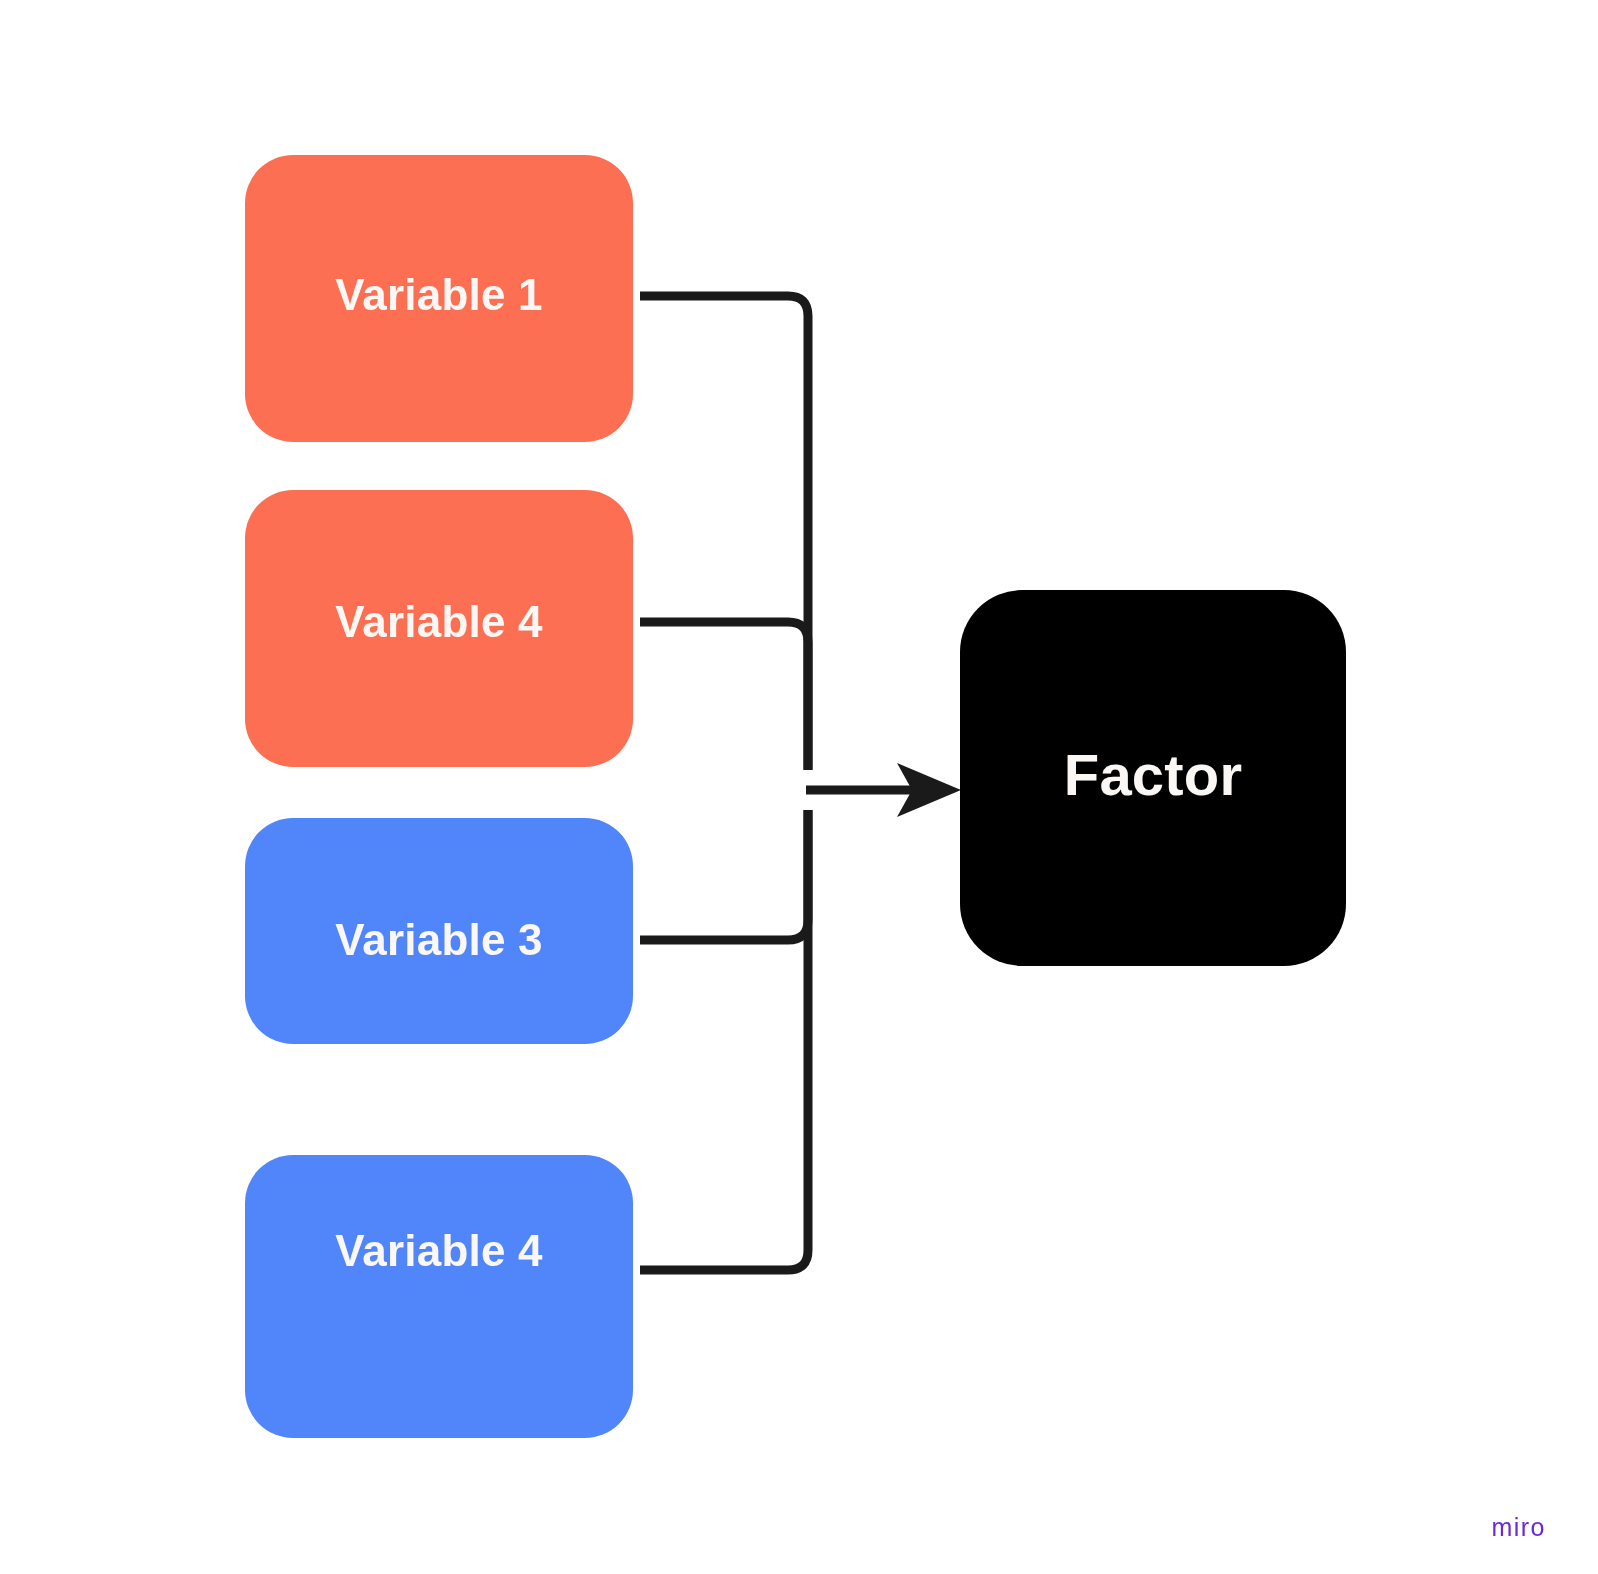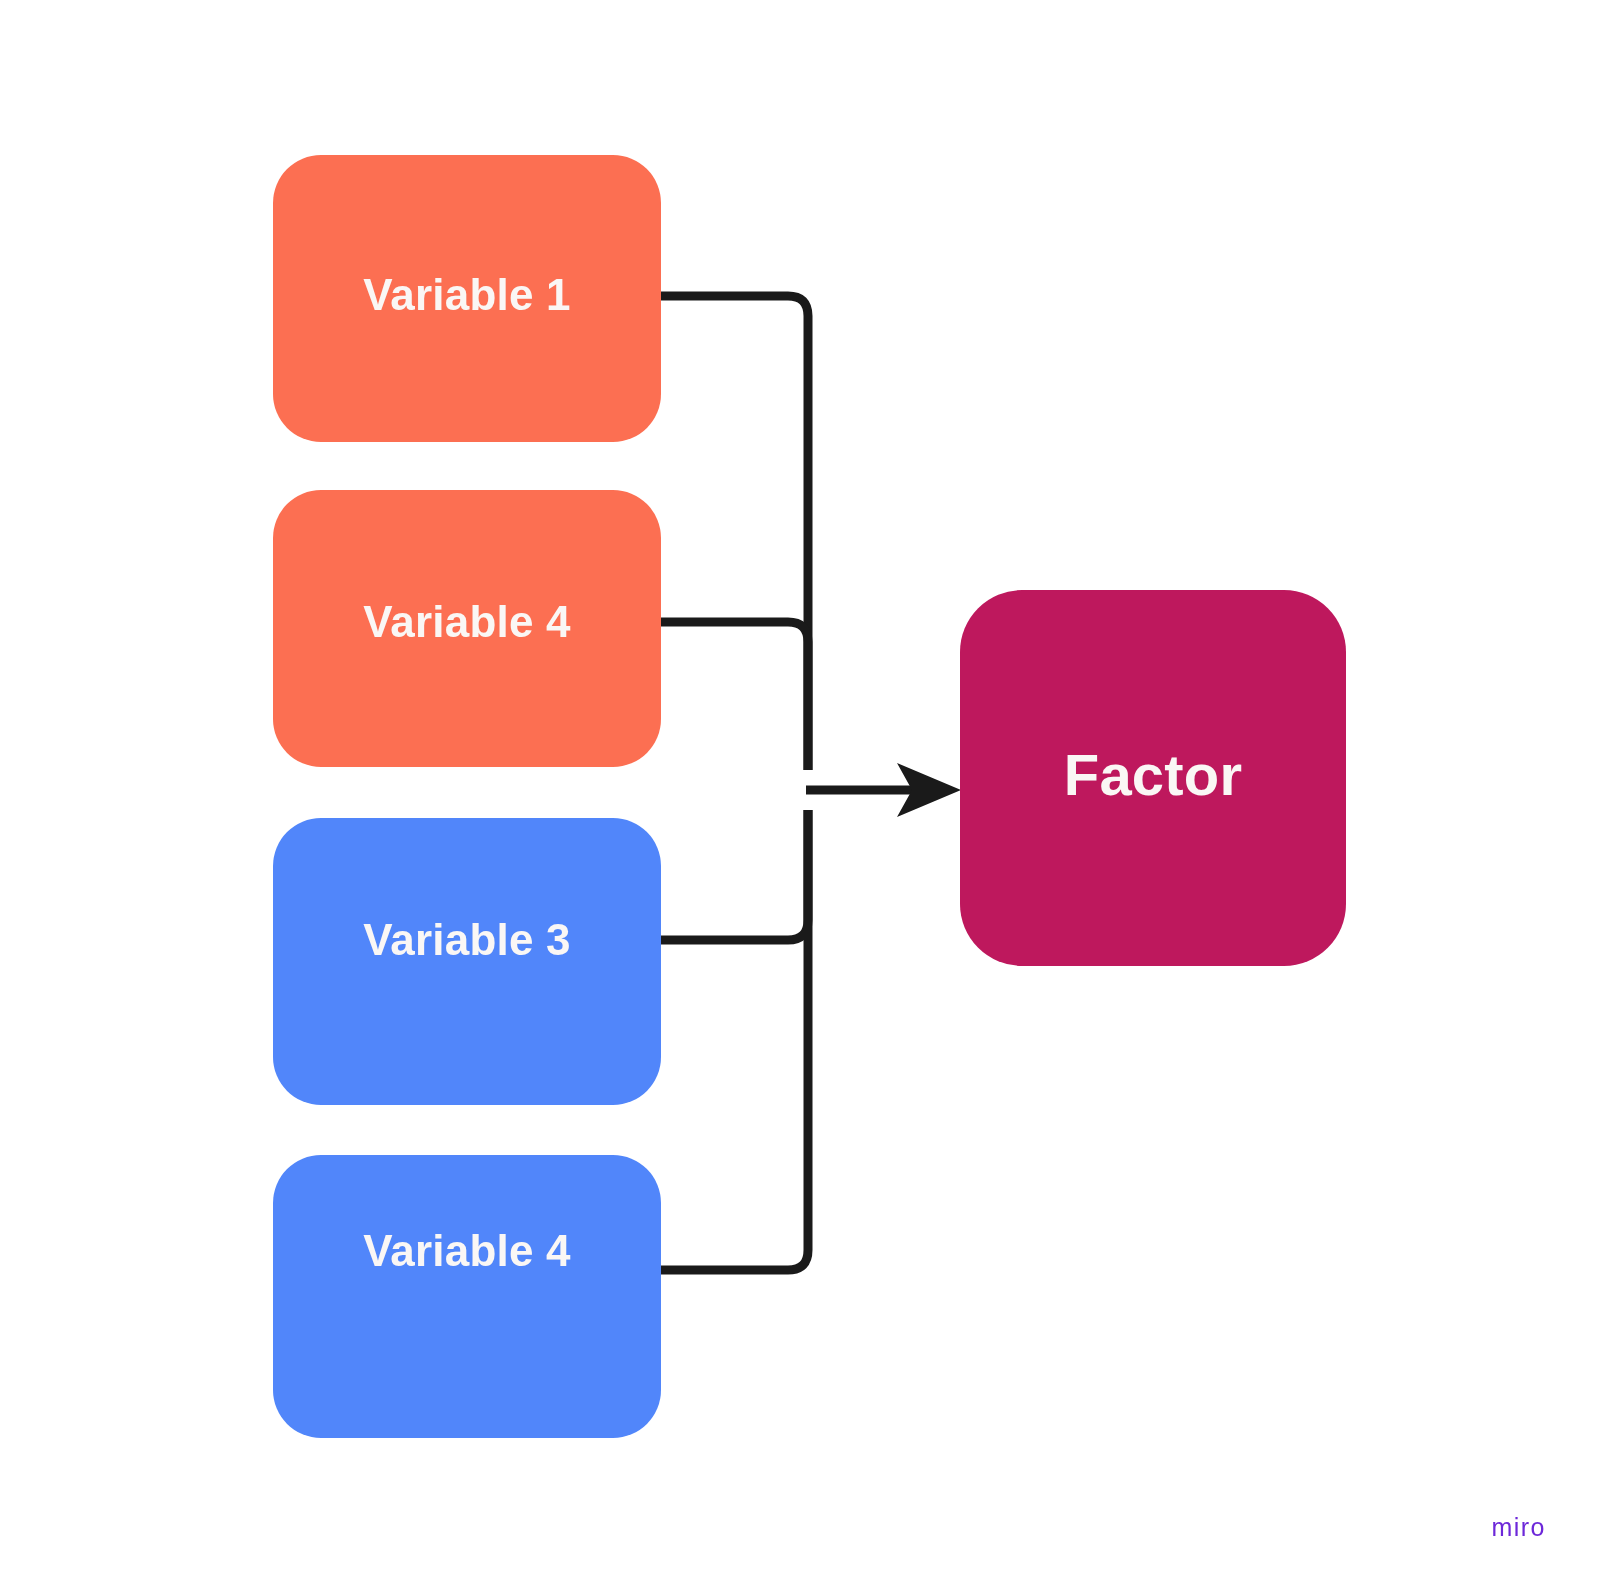--- a/index.html
+++ b/index.html
@@ -29,28 +29,27 @@
     font-weight: bold;
     color: #faf7f5;
     letter-spacing: 0.2px;
     white-space: nowrap;
     line-height: 1;
   }
   
   .node-var {
     width: 388px;
     left: 245px;
-    margin-left: 28px;
   }
   .node-var .node-label {
     font-size: 44px;
   }
   #node-variable-1 { top: 155px;  height: 287px; }
   #node-variable-2 { top: 490px;  height: 277px; }
-  #node-variable-3 { top: 818px;  height: 287px; justify-content: center; }
+  #node-variable-3 { top: 818px;  height: 226px; justify-content: center; }
   #node-variable-4 { top: 1155px; height: 283px; }
 
   #node-variable-1 .node-label { padding-top: 118px; }
   #node-variable-2 .node-label { padding-top: 110px; }
   #node-variable-3 .node-label { padding-top: 100px; }
   #node-variable-4 .node-label { padding-top: 74px; }
 
   
   #node-factor {
     left: 960px;
@@ -125,19 +124,19 @@
   </div>
 
   <div class="node node-var" id="node-variable-3" style="background:#5186fa;">
     <span class="node-label">Variable 3</span>
   </div>
 
   <div class="node node-var" id="node-variable-4" style="background:#5186fa;">
     <span class="node-label">Variable 4</span>
   </div>
 
-  <div class="node" id="node-factor" style="background:#be185d;">
+  <div class="node" id="node-factor" style="background:#000000;">
     <span class="node-label">Factor</span>
   </div>
 
   <div id="miro-watermark">miro</div>
 
 </div>
 
 </body></html>

